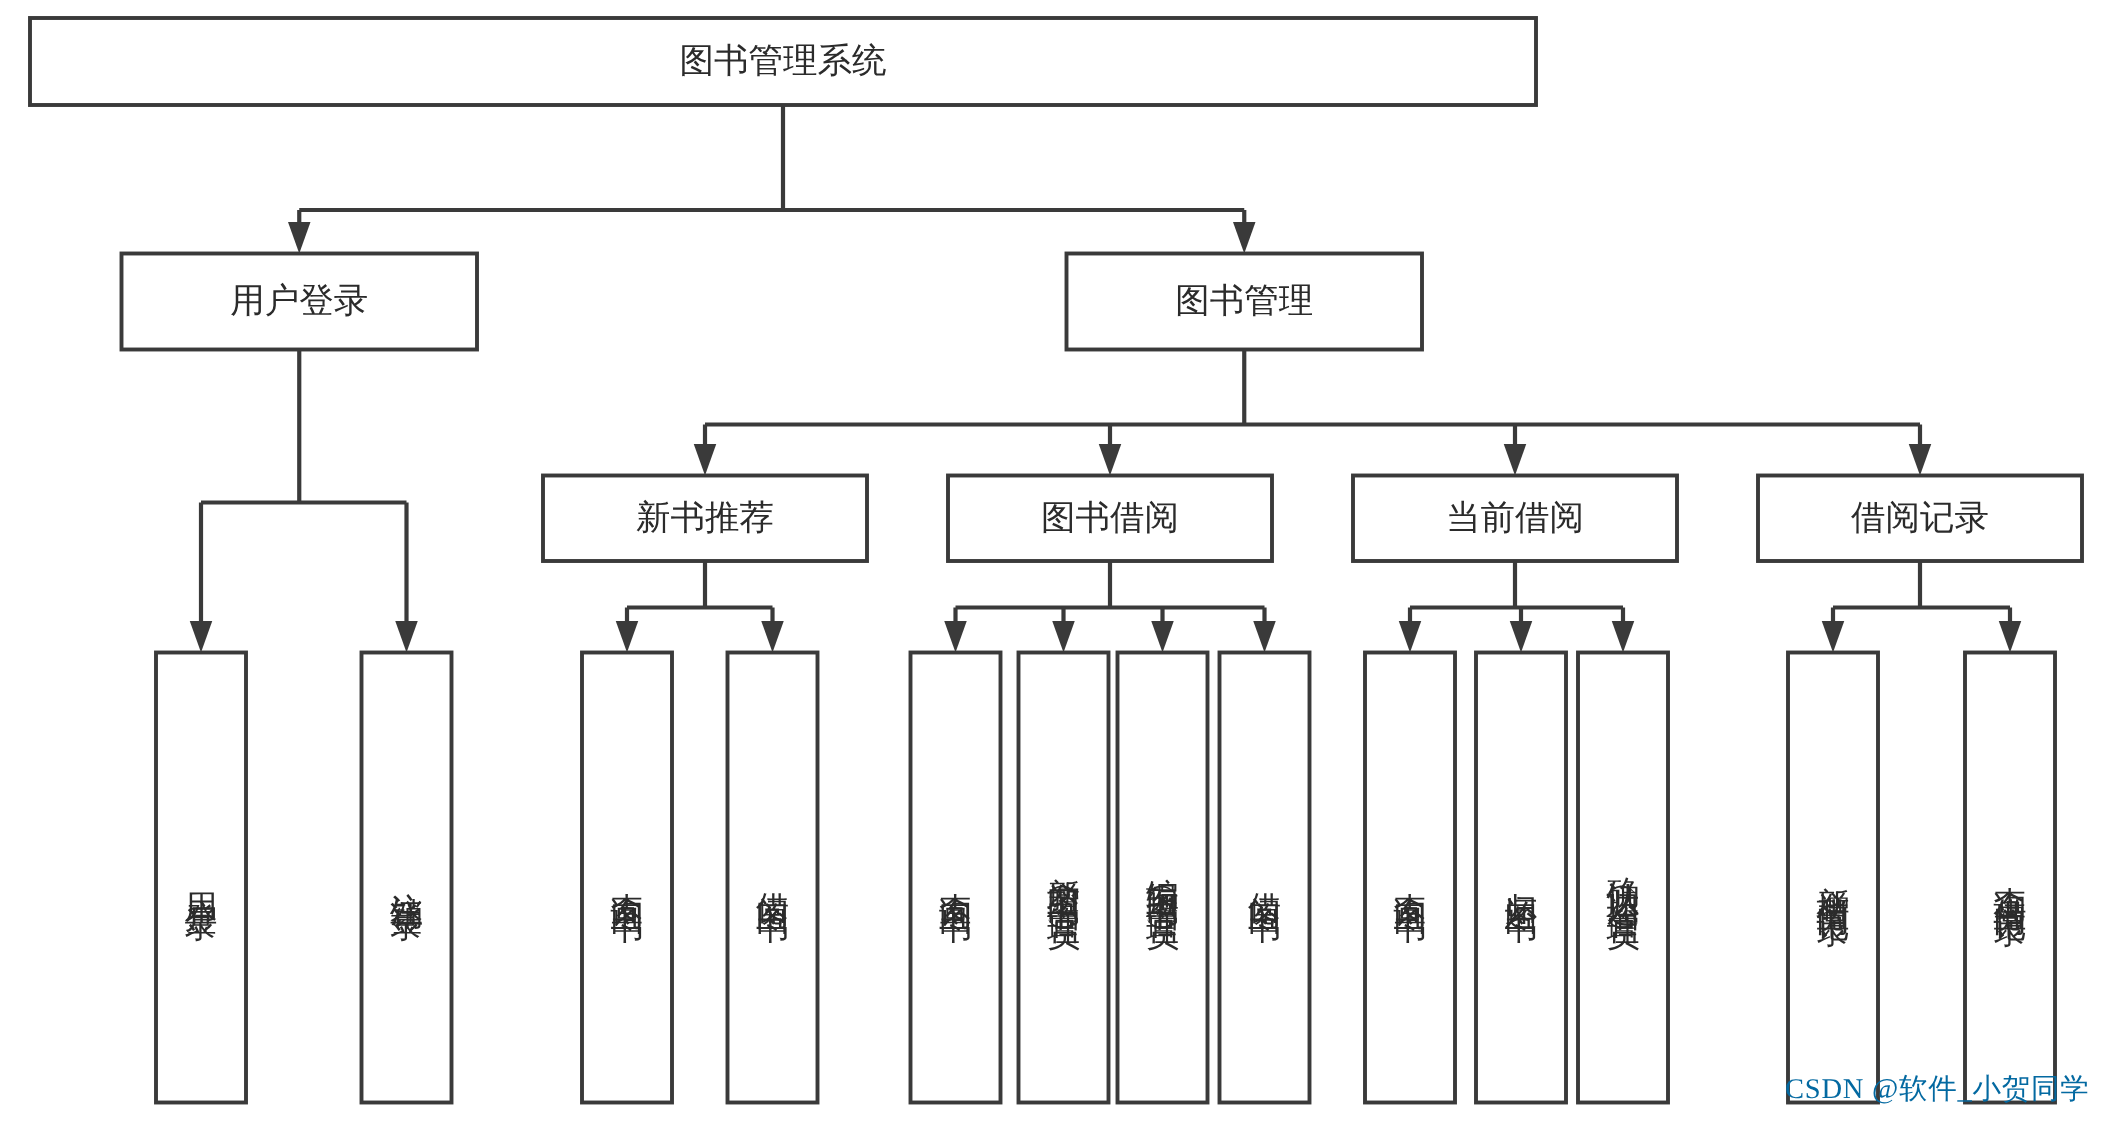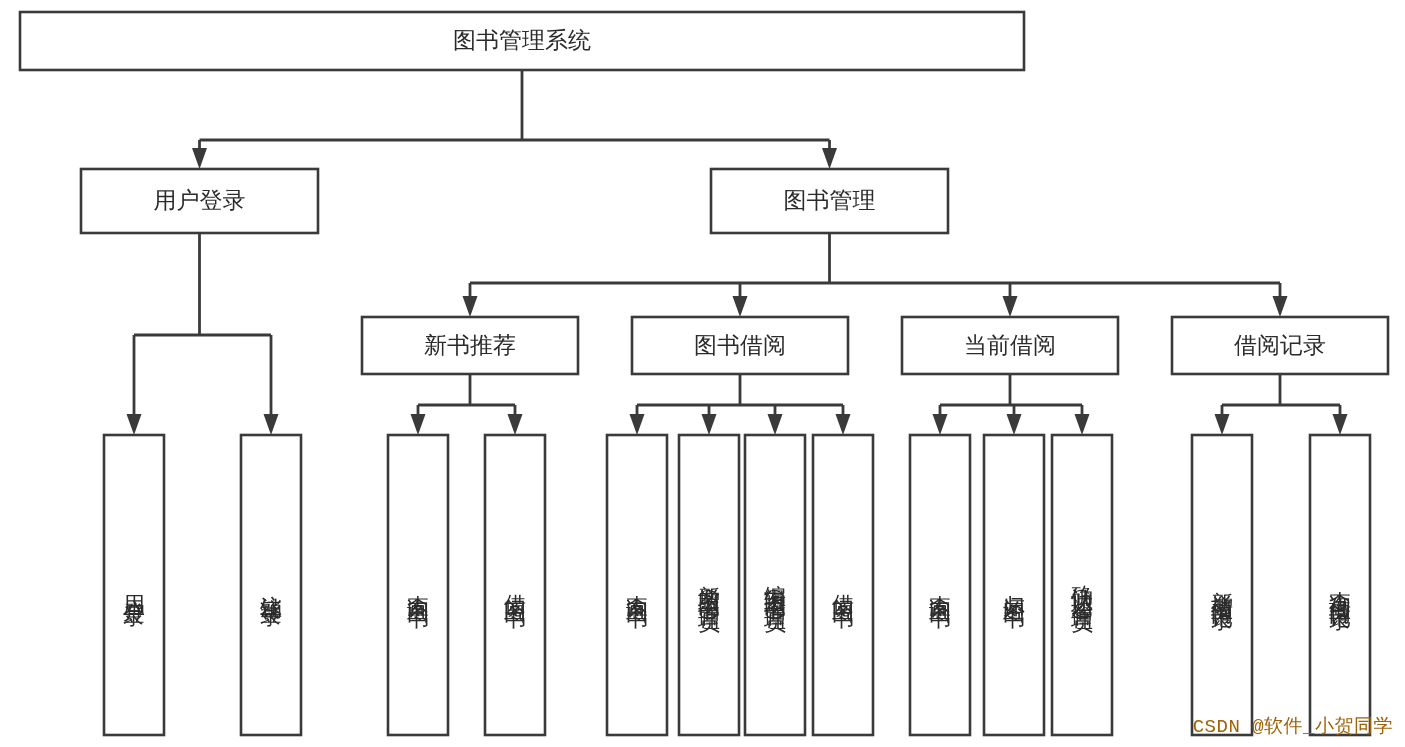--- a/index.html
+++ b/index.html
@@ -70,23 +70,23 @@
     line-height: 1.0;
     color: #2b2b2b;
     letter-spacing: 4px;
     white-space: nowrap;
     text-align: center;
   }
   .watermark {
     position: absolute;
     right: 12px;
     bottom: 8px;
-    font-family: Liberation Mono, monospace;
+    font-family: Liberation Serif, serif;
     font-size: 19px;
-    color: #a16207;
+    color: #0369a1;
     letter-spacing: 0.5px;
     white-space: nowrap;
     user-select: none;
   }
 </style>
 </head>
 <body>
 
 <div id="diagram-root">
 

